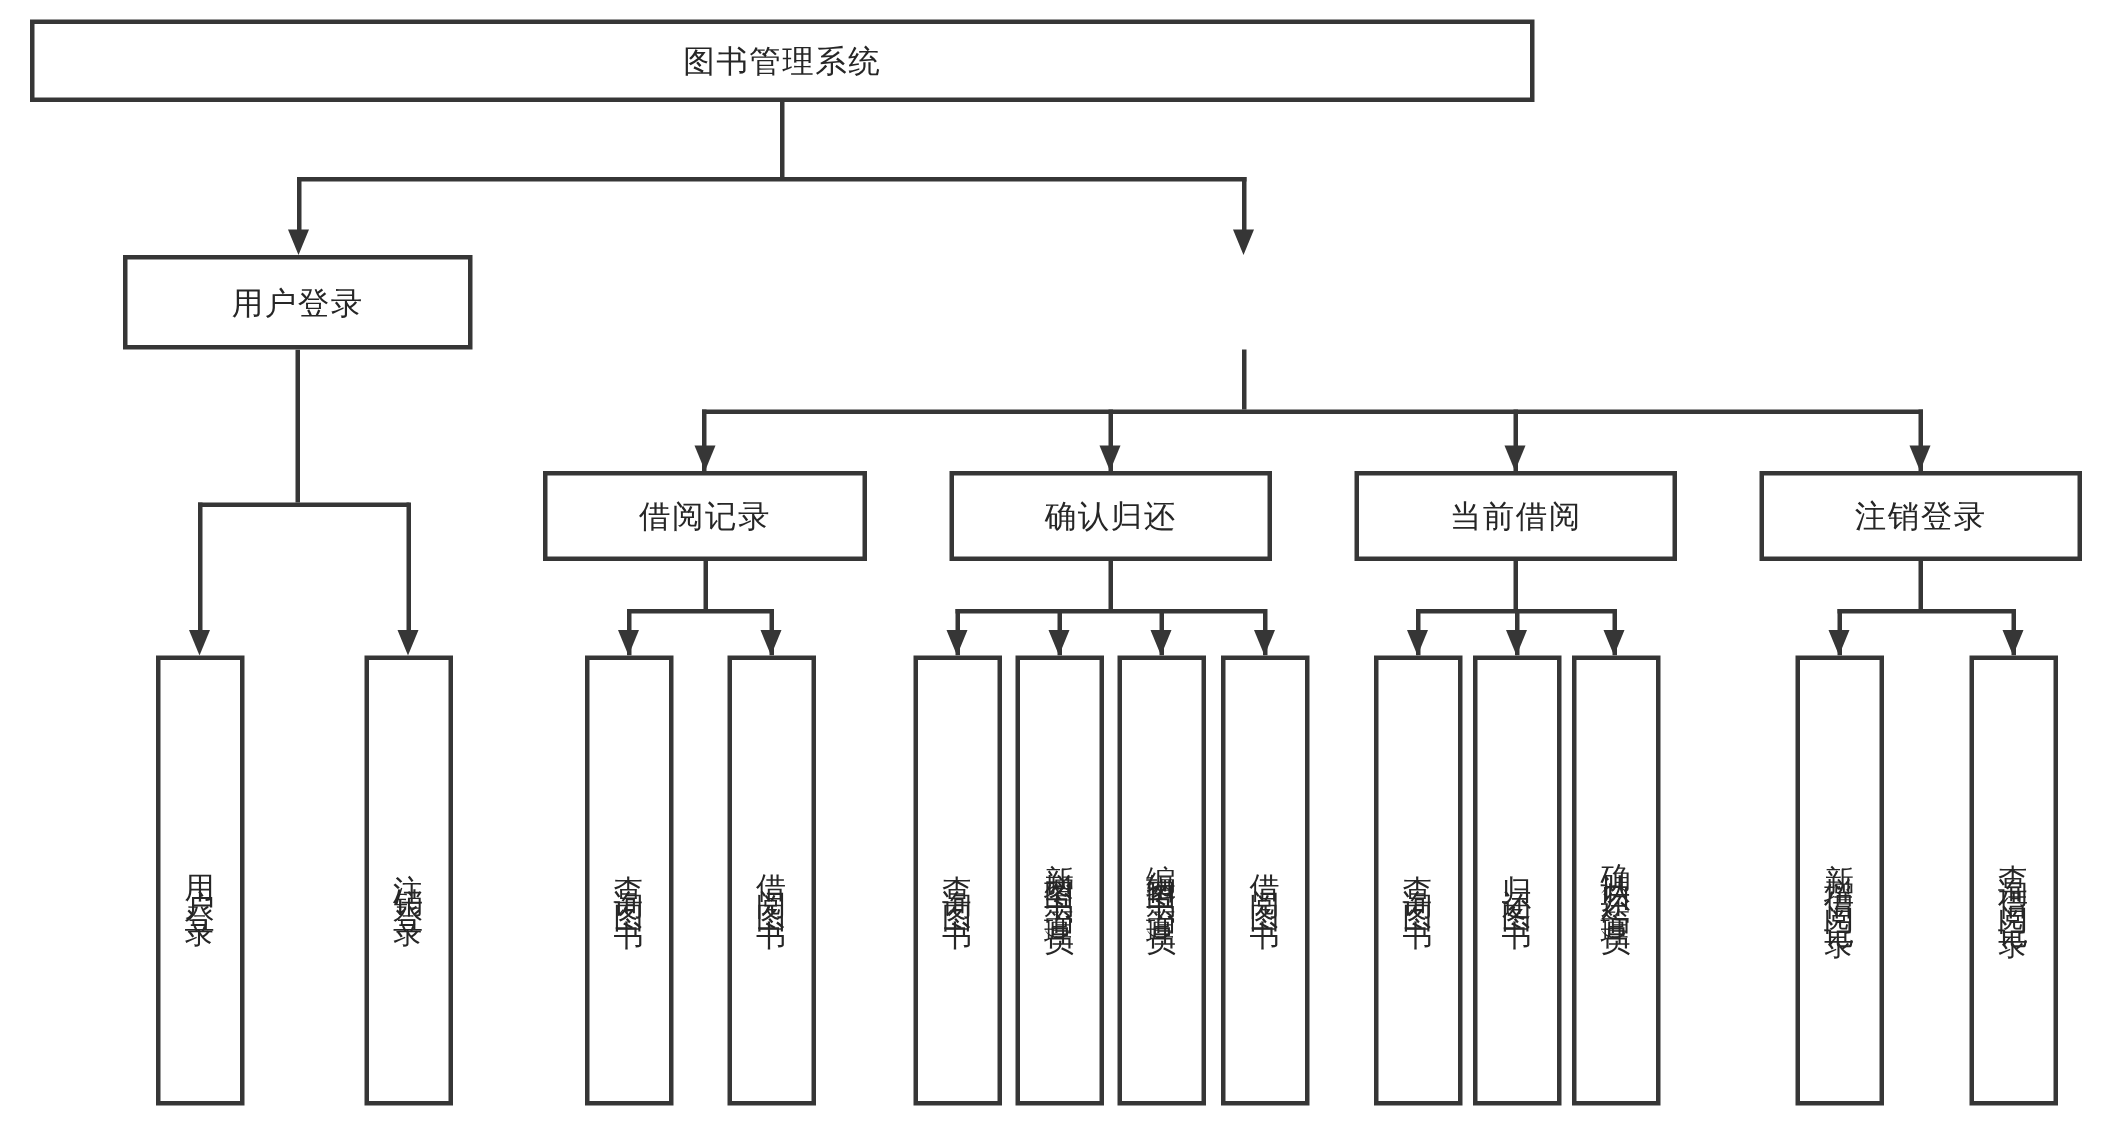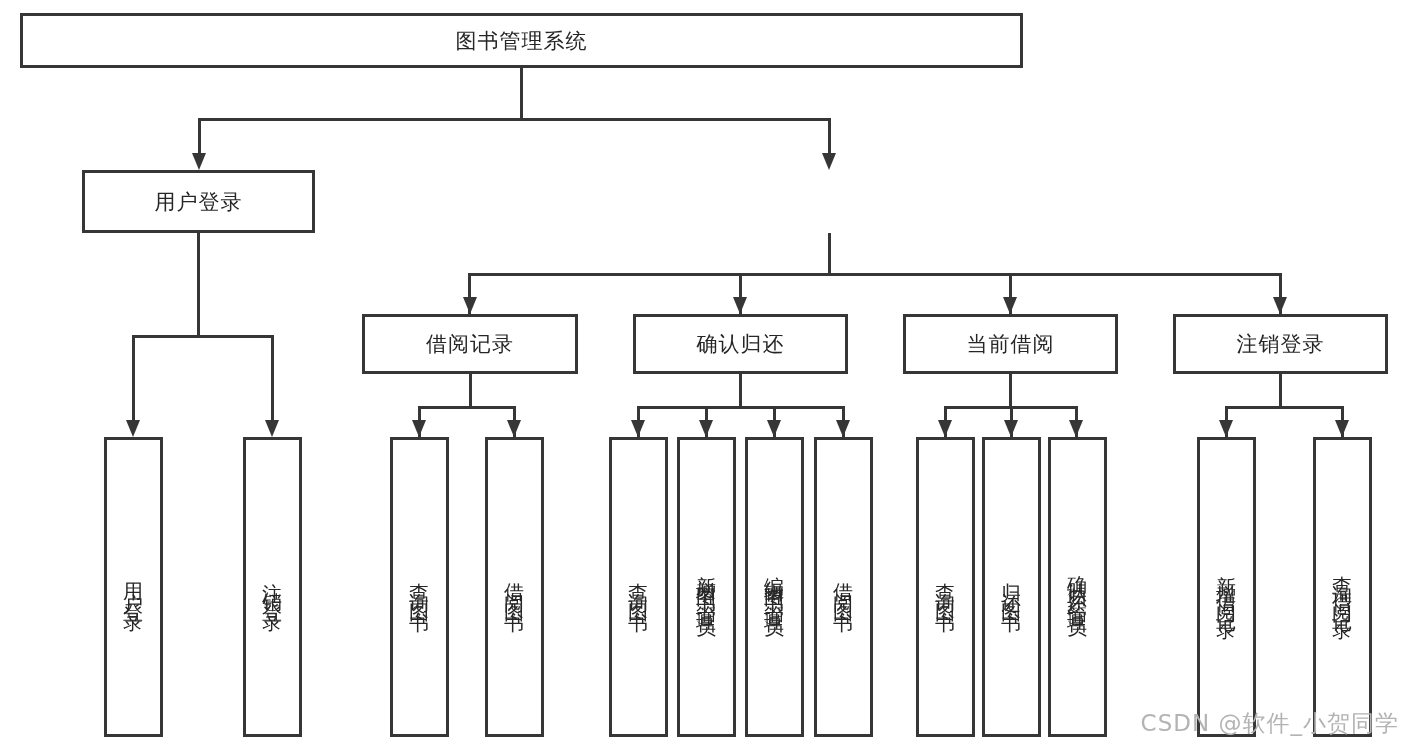--- a/index.html
+++ b/index.html
@@ -202,15 +202,14 @@
     <span class="vlabel" style="letter-spacing:6px">确认归还（管理员）</span>
   </div>
 
   <div class="box leaf" style="left:1197px">
     <span class="vlabel" style="letter-spacing:9px">新增借阅记录</span>
   </div>
   <div class="box leaf" style="left:1313px">
     <span class="vlabel" style="letter-spacing:9px">查询借阅记录</span>
   </div>
 
-  <div class="watermark">CSDN @软件_小贺同学</div>
 
 </div>
 
 </body></html>

